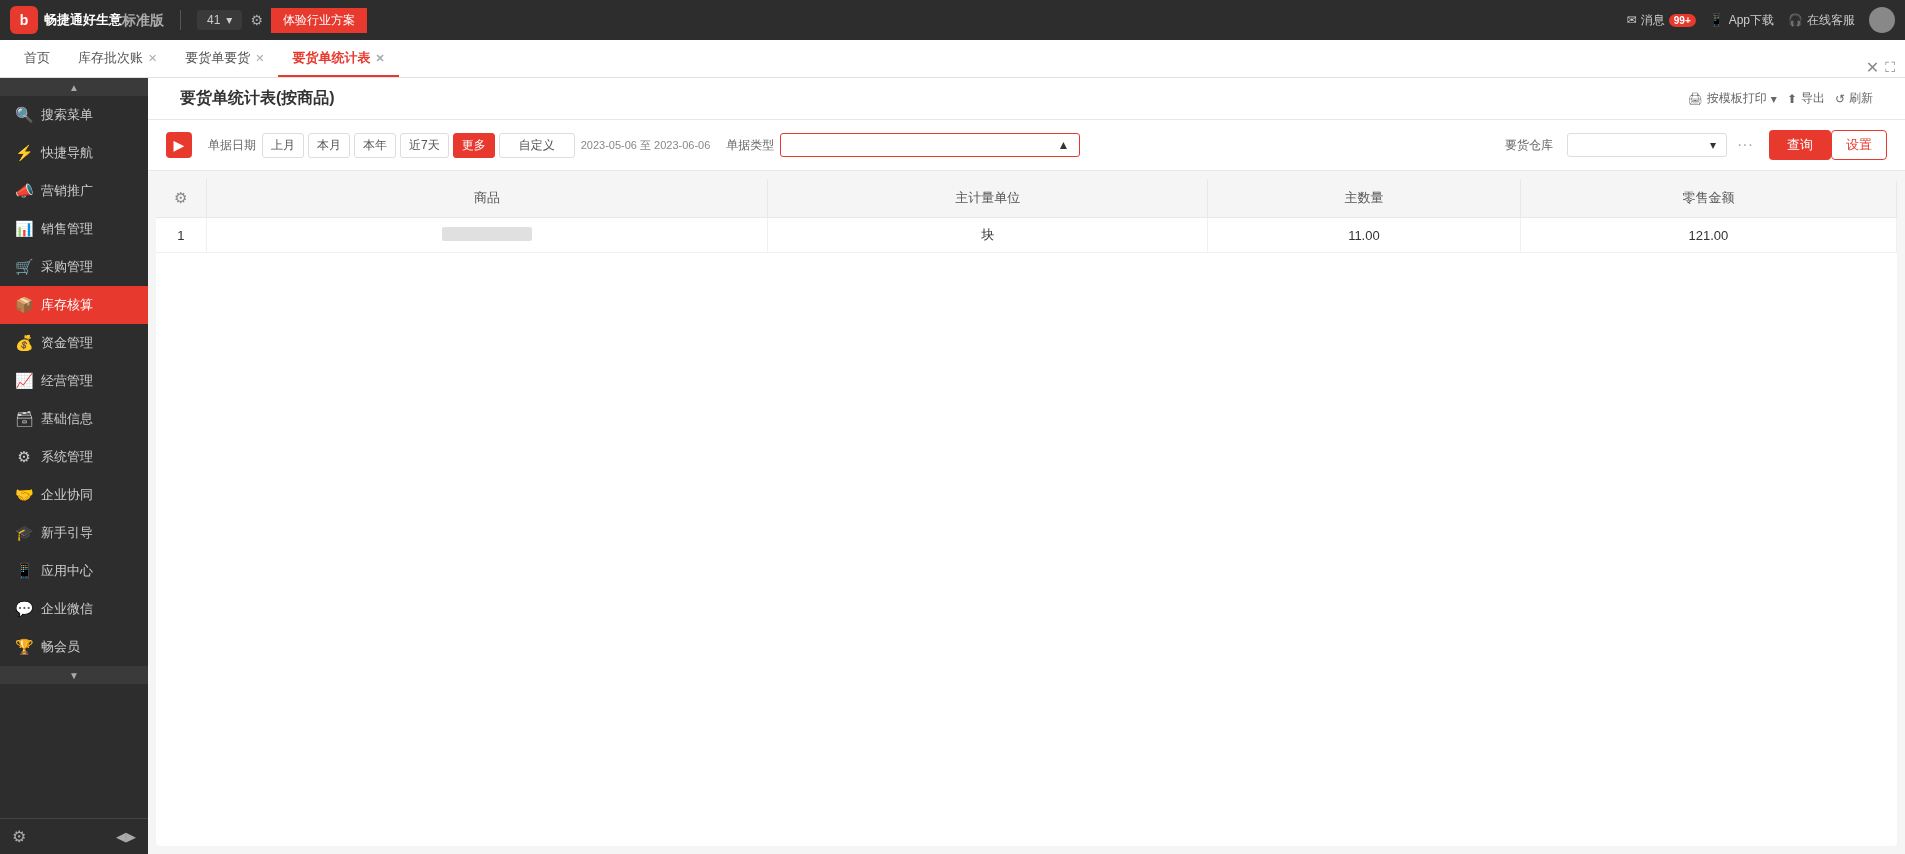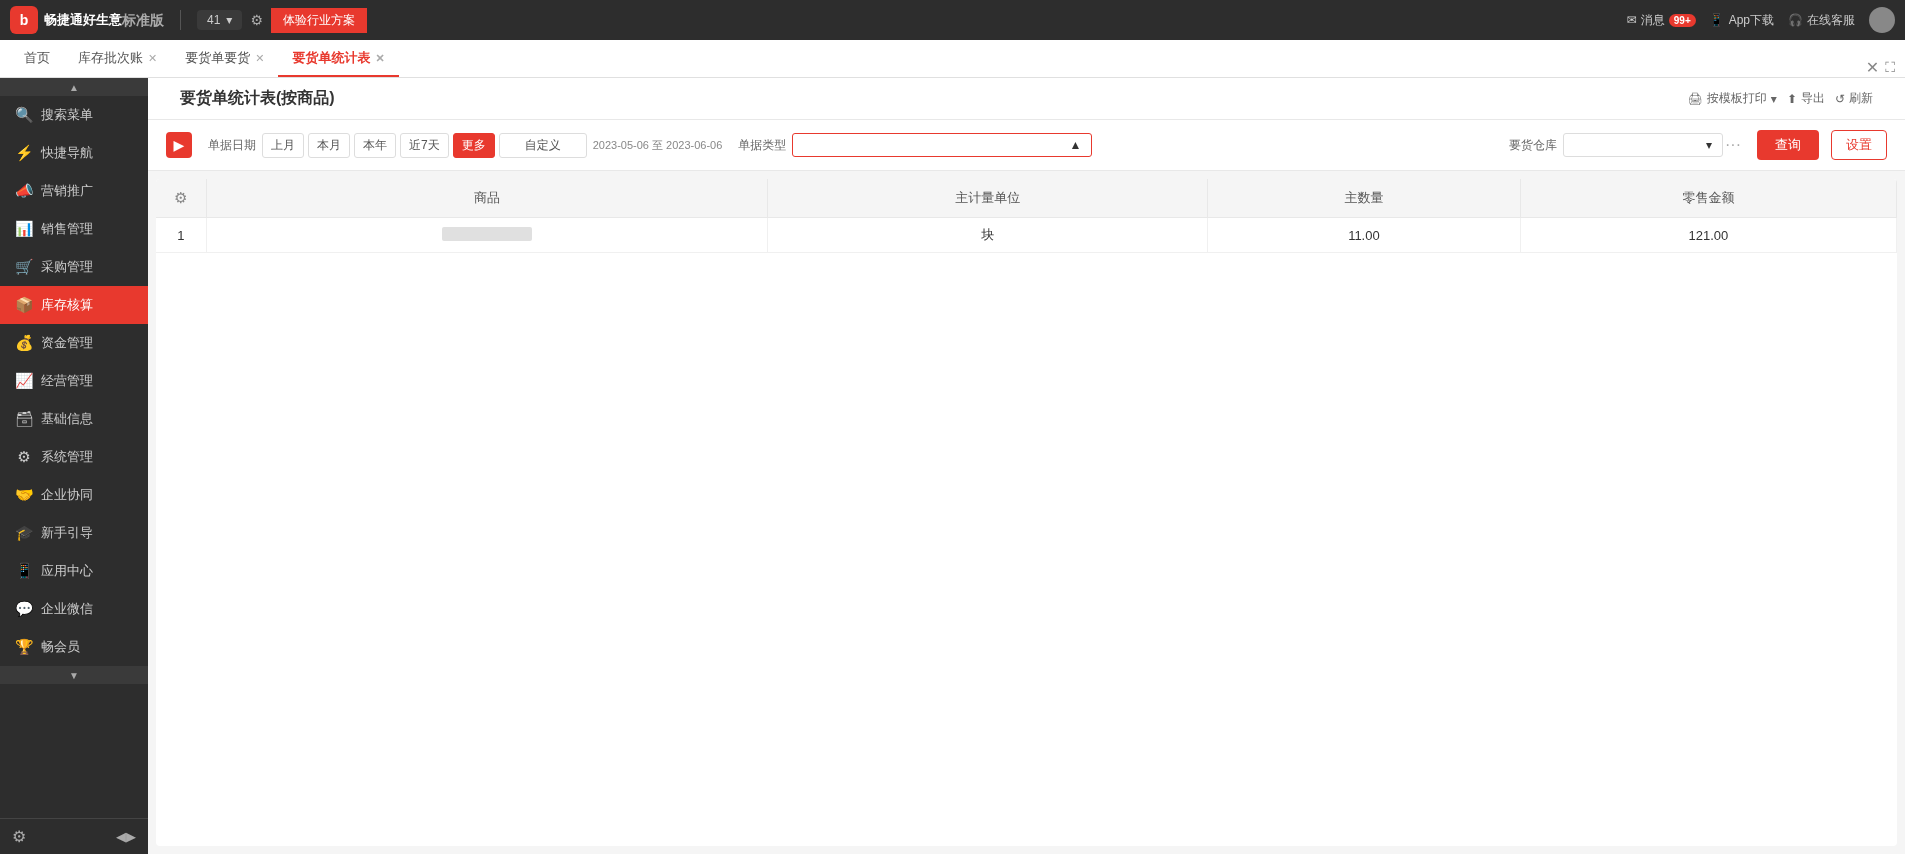--- a/index.html
+++ b/index.html
@@ -160,21 +160,21 @@
       border-radius: 3px;
       background: #fff;
       color: #555;
       font-size: 12px;
       cursor: pointer;
       font-family: inherit;
     }
     .date-btn.more { background: #e8392e; color: #fff; border-color: #e8392e; }
     .date-range { font-size: 11px; color: #888; }
     .custom-btn {
-      padding: 3px 25px;
+      padding: 3px 19px;
       border: 1px solid #ddd;
       border-radius: 3px;
       background: #fff;
       color: #555;
       font-size: 12px;
       cursor: pointer;
       font-family: inherit;
     }
     .filter-type-group { display: flex; align-items: center; gap: 6px; flex: 1; }
     .filter-type-select {
@@ -184,21 +184,21 @@
       font-size: 12px;
       color: #333;
       flex: 1;
       max-width: 300px;
       display: flex;
       align-items: center;
       justify-content: space-between;
       cursor: pointer;
       position: relative;
     }
-    .filter-warehouse-group { display: flex; align-items: center; gap: 6px; }
+    .filter-warehouse-group { display: flex; align-items: center; gap: 14px; }
     .filter-warehouse-select {
       border: 1px solid #ddd;
       border-radius: 3px;
       padding: 4px 10px;
       font-size: 12px;
       color: #333;
       min-width: 160px;
       display: flex;
       align-items: center;
       justify-content: space-between;
@@ -464,21 +464,21 @@
 
       <div class="filter-warehouse-group">
         <span class="filter-label">要货仓库</span>
         <div class="filter-warehouse-select">
           <span></span>
           <span>▾</span>
         </div>
         <span class="filter-more-btn">···</span>
       </div>
 
-      <div style="margin-left:auto; display:flex; gap:12px;">
+      <div style="margin-left:auto; display:flex; gap:0;">
         <button class="query-btn">查询</button>
         <button class="settings-btn">设置</button>
       </div>
 
     </div>
 
     <div class="table-area">
       <table class="data-table">
         <thead>
           <tr>

